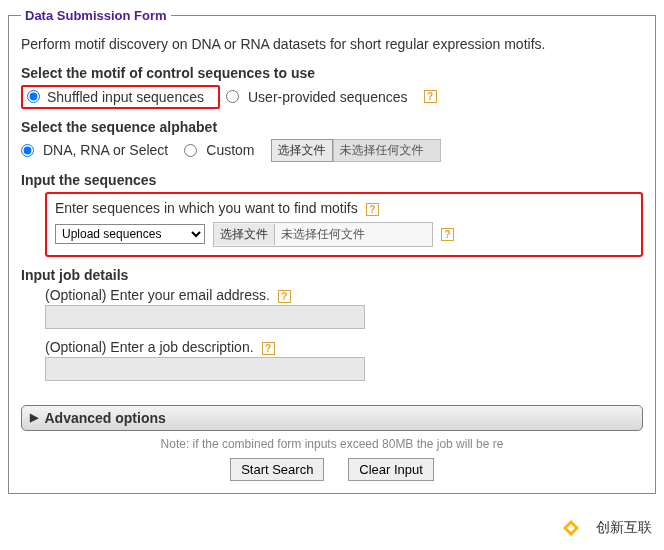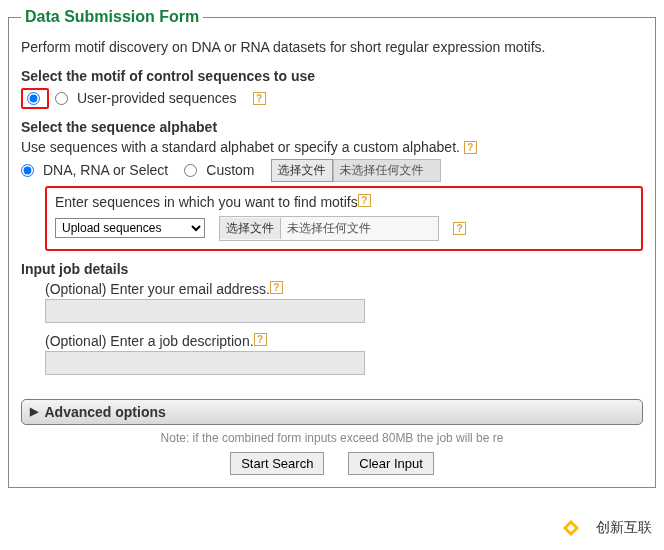--- a/index.html
+++ b/index.html
@@ -12,23 +12,23 @@
     background: #fff;
     width: 664px;
   }
   fieldset.main {
     border: 1px solid #888;
     padding: 8px 12px 12px 12px;
     margin: 0;
   }
   legend.main-legend {
     font-weight: bold;
-    color: #15803d;
+    color: #4c1d95;
     padding: 0 4px;
-    font-size: 16px;
+    font-size: 13px;
   }
   .intro { margin: 4px 0 6px 0; line-height: 1.4; }
   .section-title { font-weight: bold; margin: 10px 0 4px 0; }
   .indent { margin-left: 24px; }
   .radio-row { display: flex; align-items: center; gap: 6px; margin: 2px 0; flex-wrap: wrap; }
   .radio-row label { margin-right: 10px; }
   .help {
     display: inline-block;
     width: 13px; height: 13px;
     border: 1px solid #d9a33a;
@@ -70,21 +70,21 @@
     color: #555;
   }
   .file-wrap { display: inline-flex; align-items: stretch; }
   select.upload-select {
     font-size: 12px;
     border: 1px solid #888;
     padding: 1px 2px;
     background: #fff;
     width: 150px;
   }
-  .seq-row { display: flex; align-items: center; gap: 14px; margin-top: 6px; }
+  .seq-row { display: flex; align-items: center; gap: 8px; margin-top: 6px; }
   .seq-filebox {
     border: 1px solid #bbb;
     background: #f7f7f7;
     display: inline-flex;
     align-items: center;
     padding: 0;
     width: 220px;
     justify-content: space-between;
   }
   .seq-filebox .file-status2 {
@@ -134,58 +134,56 @@
     display: flex;
     align-items: center;
     gap: 15px;
     background: #fff;
     padding: 2px 4px;
   }
   .watermark .wm-icon {
     width: 20px; height: 20px;
     position: relative;
   }
-  .row-gap { display:flex; align-items:flex-start; gap:0; }
+  .row-gap { display:flex; align-items:flex-end; gap:8px; }
   .subtext { margin: 2px 0 4px 0; }
   input[type=radio] { margin: 0 3px 0 0; vertical-align: middle; }
 </style>
 </head>
 <body>
 
 <fieldset class="main">
   <legend class="main-legend">Data Submission Form</legend>
 
   <div class="intro">Perform motif discovery on DNA or RNA datasets for short regular expression motifs.</div>
 
   <div class="section-title">Select the motif of control sequences to use</div>
   <div class="indent radio-row">
     <span class="red-box">
       <input type="radio" checked="" style="">
+      <label>Shuffled input sequences</label>
     </span>
     <input type="radio" style="">
     <label>User-provided sequences</label>
     <span class="help">?</span>
   </div>
 
   <div class="section-title">Select the sequence alphabet</div>
-  <div class="indent subtext">
-    <span>Use sequences with a standard alphabet or specify a custom alphabet.</span>
-    <span class="help">?</span>
-  </div>
   <div class="indent radio-row">
     <input type="radio" checked="" style="">
     <label>DNA, RNA or Select</label>
     <input type="radio" style="">
     <label>Custom</label>
     <span class="file-wrap">
       <span class="file-btn">选择文件</span>
       <span class="file-status">未选择任何文件</span>
     </span>
   </div>
 
+  <div class="section-title">Input the sequences</div>
   <div class="indent red-box-block">
     <div class="row-gap">
       <span>Enter sequences in which you want to find motifs</span>
       <span class="help">?</span>
     </div>
     <div class="seq-row">
       <select class="upload-select">
         <option>Upload sequences</option>
       </select>
       <span class="seq-filebox">

